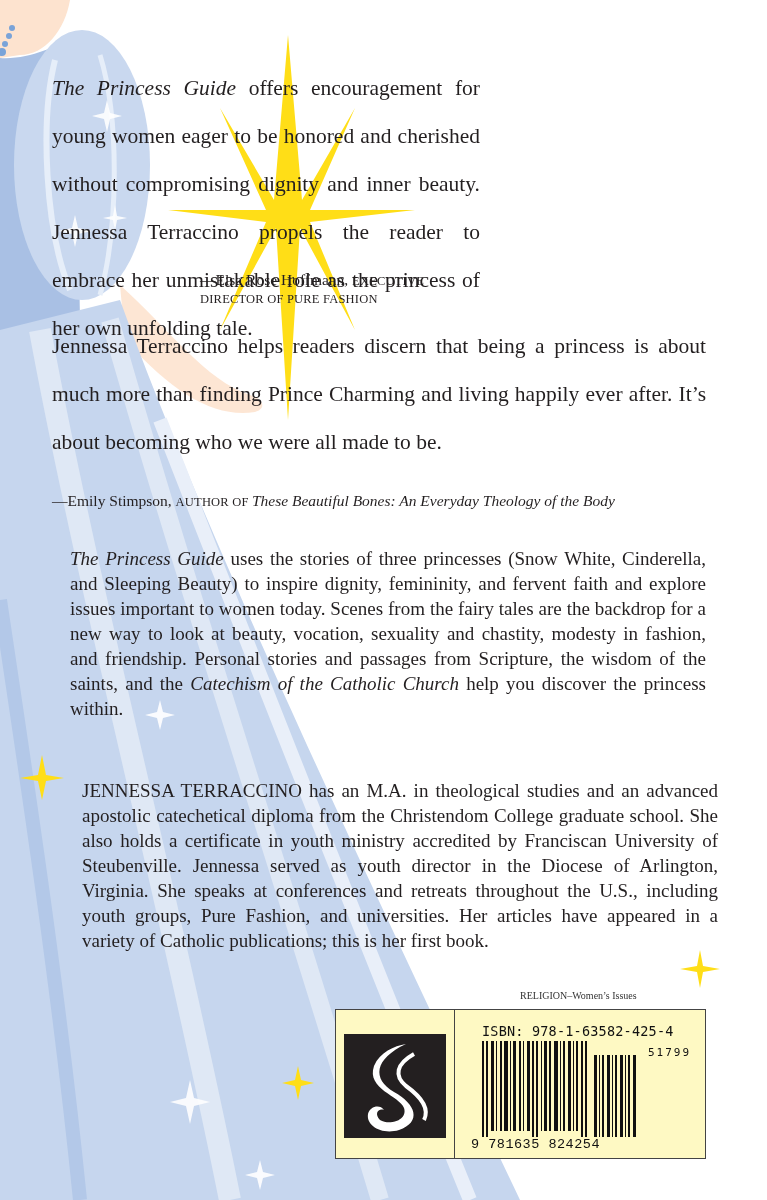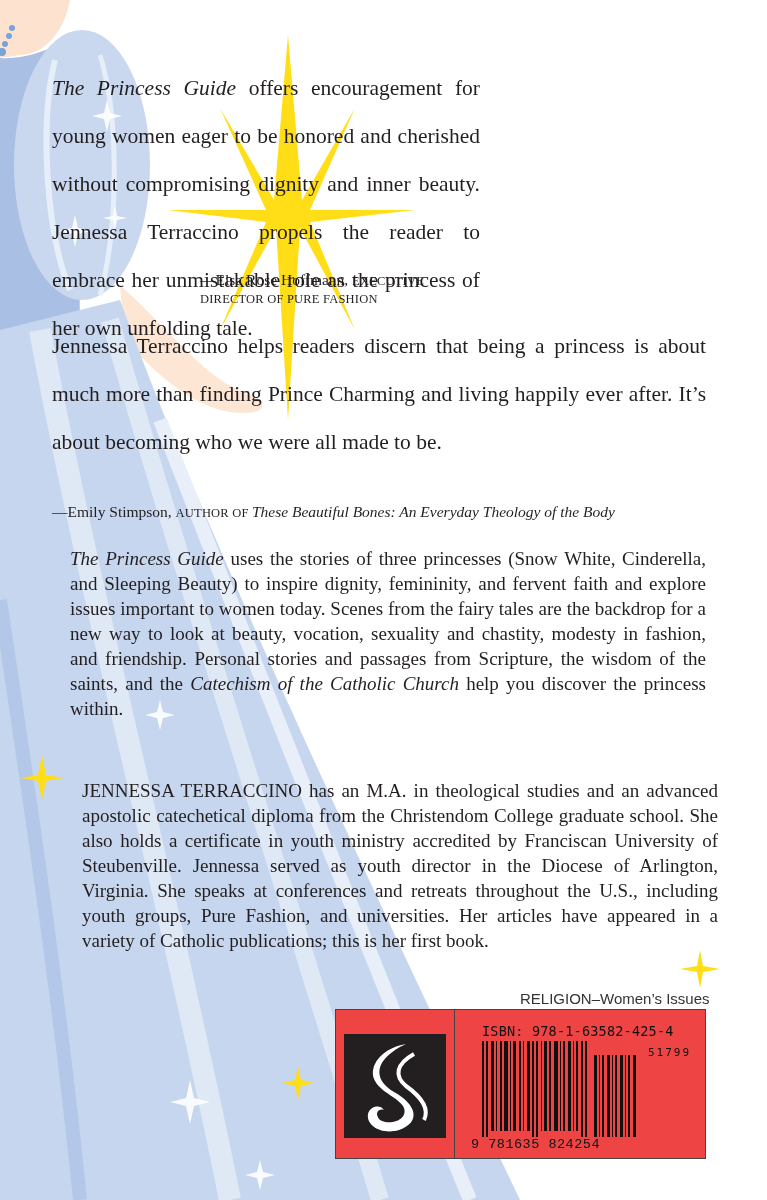--- a/index.html
+++ b/index.html
@@ -4,22 +4,22 @@
 <style>
   html,body{margin:0;padding:0;}
   body{width:767px;height:1200px;position:relative;overflow:hidden;background:#ffffff;font-family:"DejaVu Serif","Liberation Serif",serif;color:#231f20;}
   .art{position:absolute;left:0;top:0;width:767px;height:1200px;z-index:0;}
   .text{position:absolute;z-index:2;}
   .p-lead{font-family:"Liberation Serif",serif;font-size:21.5px;line-height:48px;text-align:justify;text-align-last:left;}
   .cite{font-family:"Liberation Serif",serif;font-size:15.5px;text-align:left;}
   .sc{font-size:12.5px;letter-spacing:0.2px;}
   .p-body{font-family:"Liberation Serif",serif;font-size:19px;line-height:25px;text-align:justify;}
   em{}
-  .category{font-family:Liberation Sans, sans-serif;font-size:15px;color:#333;}
-  .barcode-box{position:absolute;left:335px;top:1009px;width:371px;height:150px;background:#ef4444;border:1.5px solid #444;z-index:3;box-sizing:border-box;}
+  .category{font-family:Liberation Serif, serif;font-size:10px;color:#333;}
+  .barcode-box{position:absolute;left:335px;top:1009px;width:371px;height:150px;background:#fef9c3;border:1.5px solid #444;z-index:3;box-sizing:border-box;}
   .logo-cell{position:absolute;left:0;top:0;width:118px;height:100%;border-right:1.5px solid #444;}
   .logo-sq{position:absolute;left:8px;top:24px;width:102px;height:104px;background:#231f20;}
   .isbn{position:absolute;left:146px;top:13px;font-family:"DejaVu Sans Mono","Liberation Mono",monospace;font-size:13.5px;color:#111;letter-spacing:0.2px;}
   .price{position:absolute;left:312px;top:36px;font-family:"DejaVu Sans Mono","Liberation Mono",monospace;font-size:11px;color:#111;letter-spacing:2px;}
   .ean{position:absolute;left:135px;top:127px;font-family:Liberation Mono, monospace;font-size:13.5px;color:#111;letter-spacing:0.5px;}
 </style>
 </head>
 <body>
 
 <svg class="art" viewBox="0 0 767 1200" xmlns="http://www.w3.org/2000/svg">
@@ -66,21 +66,21 @@
 <div class="text p-lead" style="left:52px;top:64px;width:428px;">
   <em>The Princess Guide</em><span> offers encouragement for young women eager to be honored and cherished without compromising dignity and inner beauty. Jennessa Terraccino propels the reader to embrace her unmistakable role as the princess of her own unfolding tale.</span>
 </div>
 <div class="text cite" style="left:200px;top:271px;width:280px;">
   <span>—Elsa Rose Hoffmann, </span><span class="sc">EXECUTIVE DIRECTOR OF PURE FASHION</span>
 </div>
 
 <div class="text p-lead" style="left:52px;top:322px;width:654px;">
   <span>Jennessa Terraccino helps readers discern that being a princess is about much more than finding Prince Charming and living happily ever after. It’s about becoming who we were all made to be.</span>
 </div>
-<div class="text cite" style="left:52px;top:492px;width:654px;margin-top:11px;">
+<div class="text cite" style="left:52px;top:492px;width:654px;">
   <span>—Emily Stimpson, </span><span class="sc">AUTHOR OF </span><em>These Beautiful Bones: An Everyday Theology of the Body</em>
 </div>
 
 <div class="text p-body" style="left:70px;top:546px;width:636px;">
   <em>The Princess Guide</em><span> uses the stories of three princesses (Snow White, Cinderella, and Sleeping Beauty) to inspire dignity, femininity, and fervent faith and explore issues important to women today. Scenes from the fairy tales are the backdrop for a new way to look at beauty, vocation, sexuality and chastity, modesty in fashion, and friendship. Personal stories and passages from Scripture, the wisdom of the saints, and the </span><em>Catechism of the Catholic Church</em><span> help you discover the princess within.</span>
 </div>
 
 <div class="text p-body" style="left:70px;top:778px;width:636px;margin-left:12px;">
   <span>JENNESSA TERRACCINO</span><span> has an M.A. in theological studies and an advanced apostolic catechetical diploma from the Christendom College graduate school. She also holds a certificate in youth ministry accredited by Franciscan University of Steubenville. Jennessa served as youth director in the Diocese of Arlington, Virginia. She speaks at conferences and retreats throughout the U.S., including youth groups, Pure Fashion, and universities. Her articles have appeared in a variety of Catholic publications; this is her first book.</span>
 </div>

